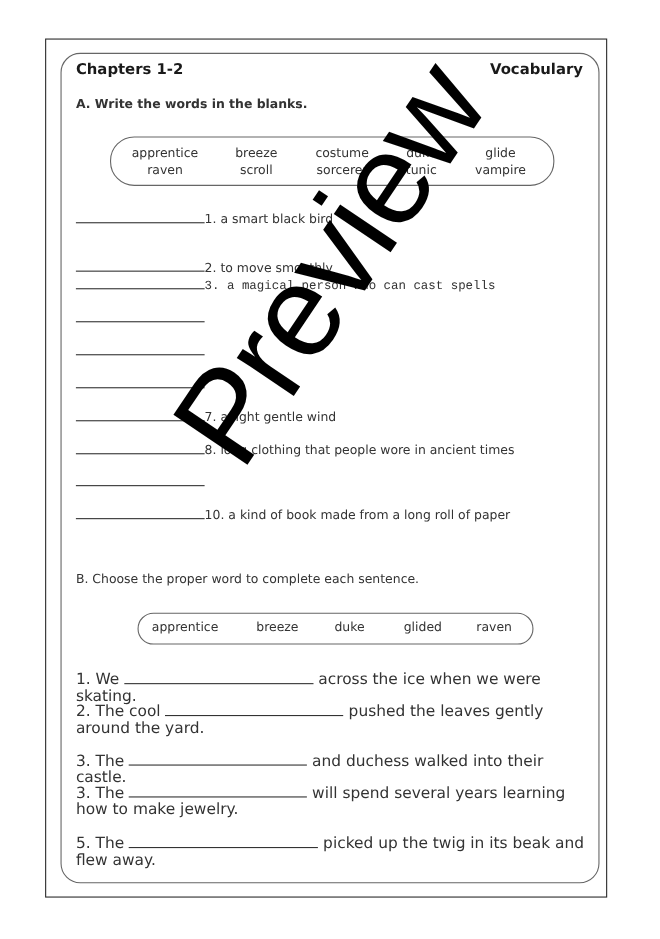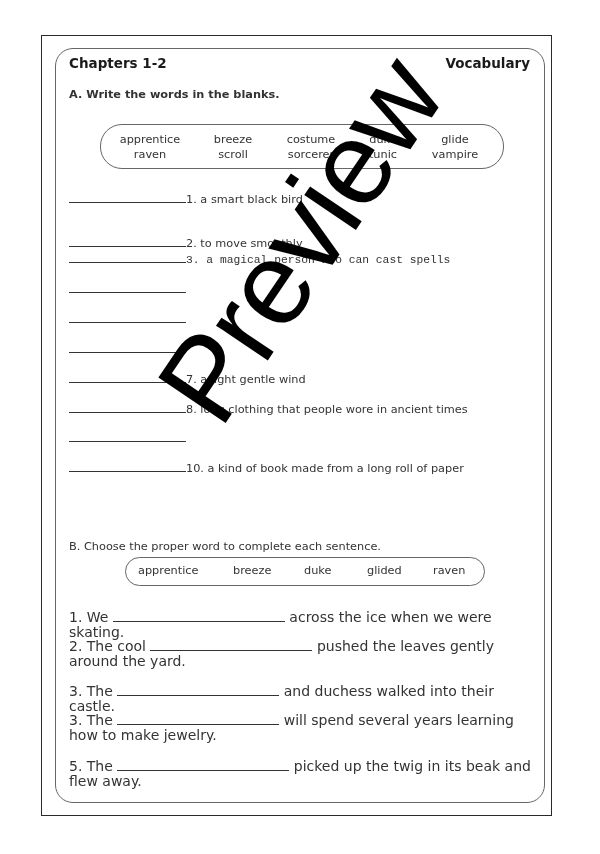--- a/index.html
+++ b/index.html
@@ -64,21 +64,21 @@
 <div class="def" style="top:218px;margin-top:17px;"><span class="blank-line"></span><span>2. to move smoothly</span></div>
 <div class="def" style="top:251px;font-family:Liberation Mono, monospace;"><span class="blank-line"></span><span>3. a magical person who can cast spells</span></div>
 <div class="def" style="top:281px;"><span class="blank-line"></span></div>
 <div class="def" style="top:311px;"><span class="blank-line"></span></div>
 <div class="def" style="top:341px;"><span class="blank-line"></span></div>
 <div class="def" style="top:371px;"><span class="blank-line"></span><span>7. a light gentle wind</span></div>
 <div class="def" style="top:401px;"><span class="blank-line"></span><span>8. long clothing that people wore in ancient times</span></div>
 <div class="def" style="top:430px;"><span class="blank-line"></span></div>
 <div class="def" style="top:460px;"><span class="blank-line"></span><span>10. a kind of book made from a long roll of paper</span></div>
 
-<div class="instr" style="top:520px;margin-top:20px;">B. Choose the proper word to complete each sentence.</div>
+<div class="instr" style="top:520px;">B. Choose the proper word to complete each sentence.</div>
 
 <div class="bank bank-b">
   <span class="w" style="left:12px;">apprentice</span>
   <span class="w" style="left:107px;">breeze</span>
   <span class="w" style="left:178px;">duke</span>
   <span class="w" style="left:241px;">glided</span>
   <span class="w" style="left:307px;">raven</span>
 </div>
 
 <div class="sent" style="top:610px;"><span>1. We </span><span class="sblank" style="width:172px;"></span><span> across the ice when we were skating.</span></div>

